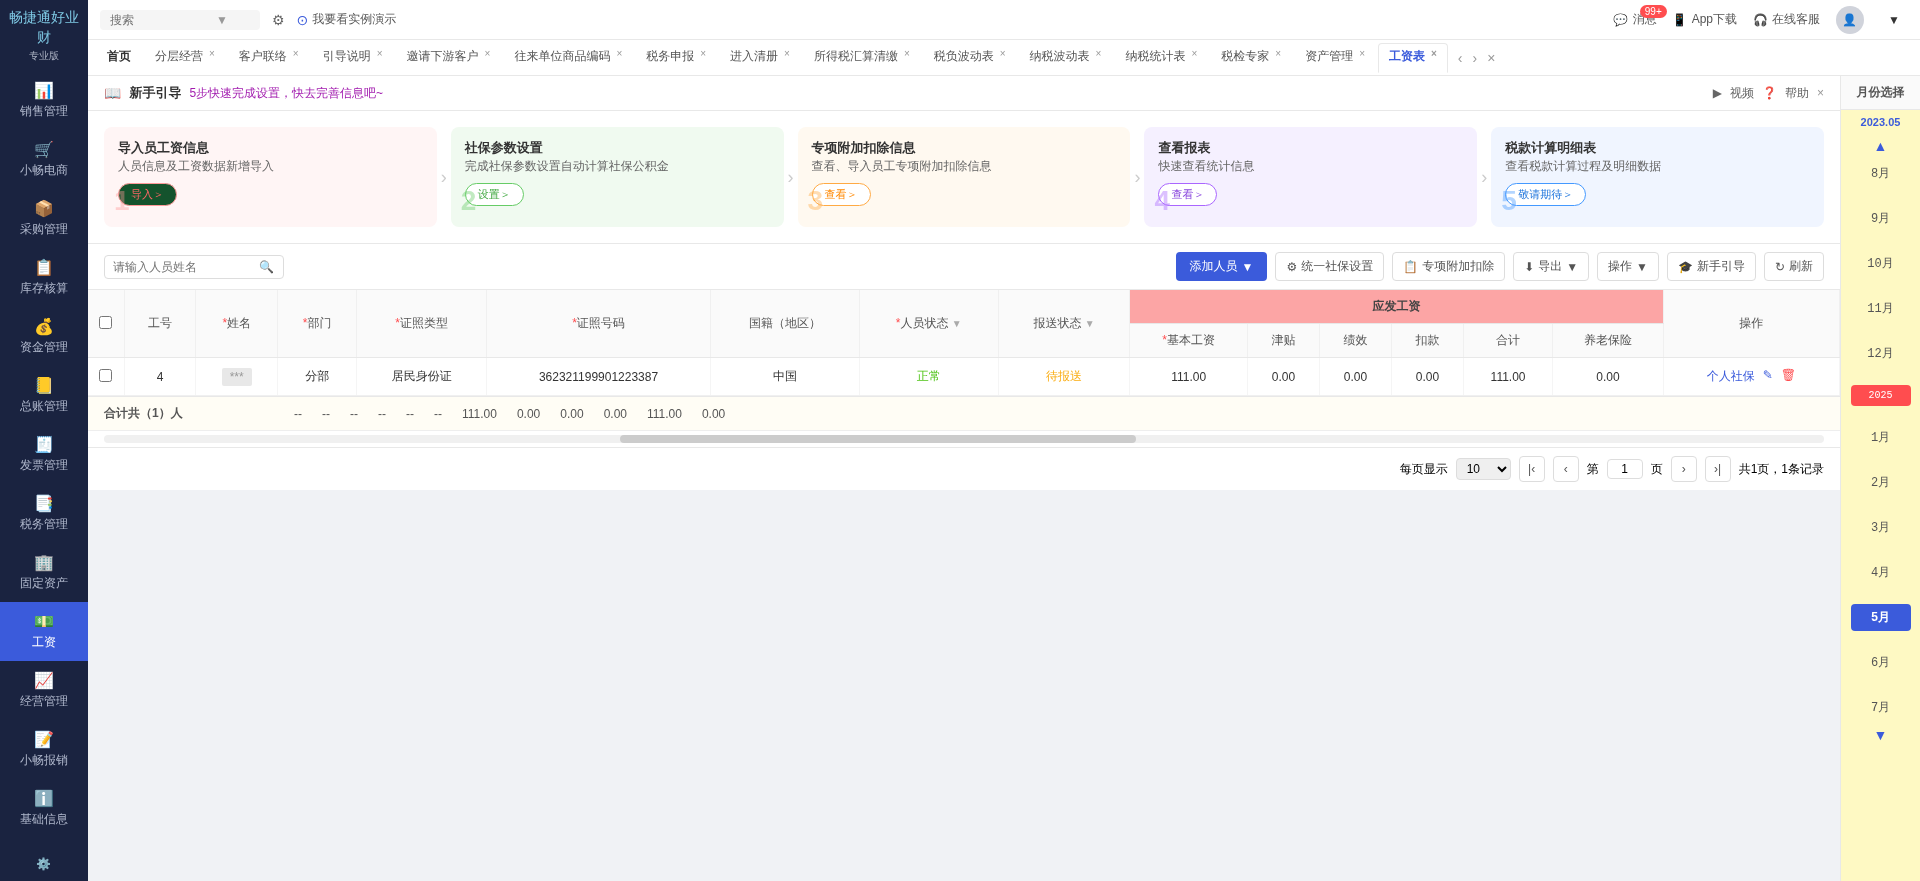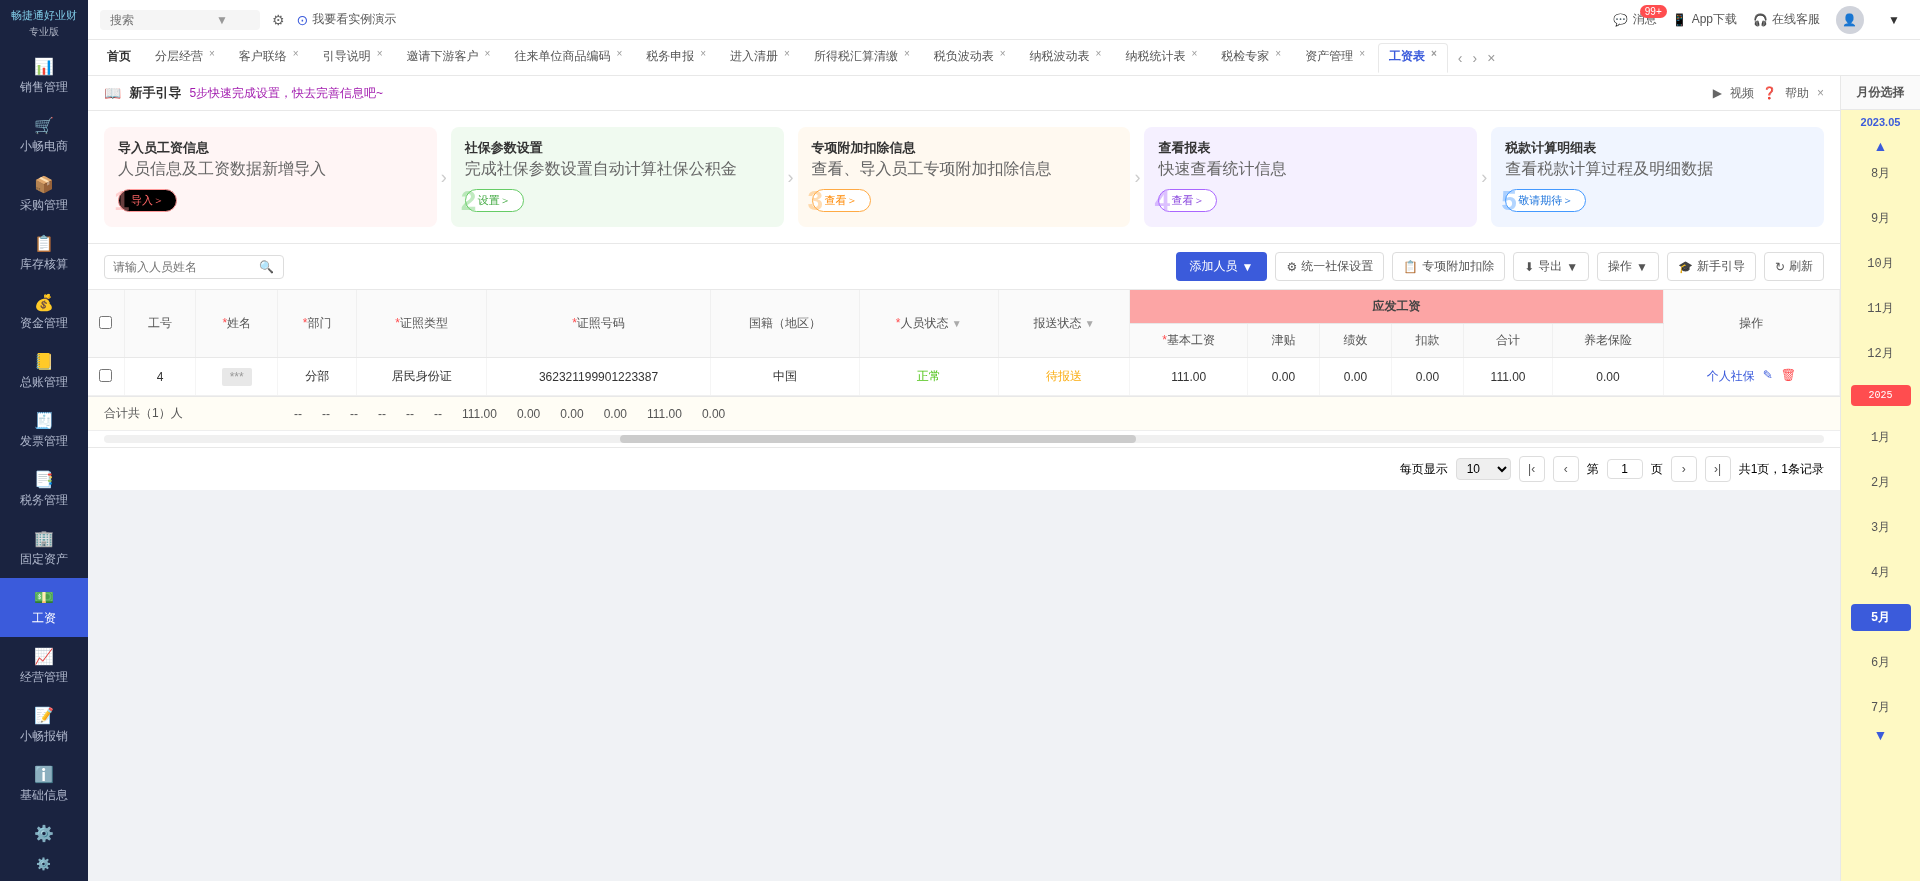--- a/index.html
+++ b/index.html
@@ -18,21 +18,21 @@
     .sidebar-logo {
       width: 100%;
       padding: 8px 6px;
       display: flex;
       flex-direction: column;
       align-items: center;
       background: #1a2340;
     }
     .sidebar-logo-text {
       color: #7ec8e3;
-      font-size: 11px;
+      font-size: 14px;
       text-align: center;
       line-height: 1.4;
     }
     .sidebar-edition {
       color: #aab0c0;
       font-size: 10px;
       margin-top: 2px;
     }
     .sidebar-menu {
       width: 100%;
@@ -296,31 +296,31 @@
       bottom: 10px;
       left: 10px;
       opacity: 0.4;
     }
     .step-num-1 { color: #ff9999; }
     .step-num-2 { color: #66cc66; }
     .step-num-3 { color: #ffaa44; }
     .step-num-4 { color: #aa66ff; }
     .step-num-5 { color: #4499ff; }
     .step-title { font-size: 13px; font-weight: bold; color: #333; }
-    .step-desc { font-size: 16px; color: #666; line-height: 1.5; }
+    .step-desc { font-size: 12px; color: #666; line-height: 1.5; }
     .step-btn {
       display: inline-block;
       margin-top: 8px;
       padding: 3px 12px;
       border-radius: 12px;
       border: 1px solid;
       cursor: pointer;
       font-size: 11px;
     }
-    .step-btn-1 { border-color: #ff9999; color: #ff6666; background: #000000; }
+    .step-btn-1 { border-color: #ff9999; color: #ff6666; background: #14532d; }
     .step-btn-2 { border-color: #66cc66; color: #44aa44; background: #fff; }
     .step-btn-3 { border-color: #ffaa44; color: #ff8800; background: #fff; }
     .step-btn-4 { border-color: #aa66ff; color: #8844dd; background: #fff; }
     .step-btn-5 { border-color: #4499ff; color: #2277dd; background: #fff; }
 
     
     .toolbar {
       background: #fff;
       padding: 8px 16px;
       display: flex;
@@ -425,21 +425,21 @@
     
     .table-footer {
       background: #fffdf5;
       padding: 8px 16px;
       display: flex;
       align-items: center;
       border-top: 1px solid #e8e8e8;
       font-size: 12px;
       color: #555;
     }
-    .footer-total { font-weight: normal; }
+    .footer-total { font-weight: bold; }
     .footer-vals {
       flex: 1;
       display: flex;
       gap: 0;
     }
     .footer-cell {
       text-align: center;
       padding: 0 10px;
     }
 

